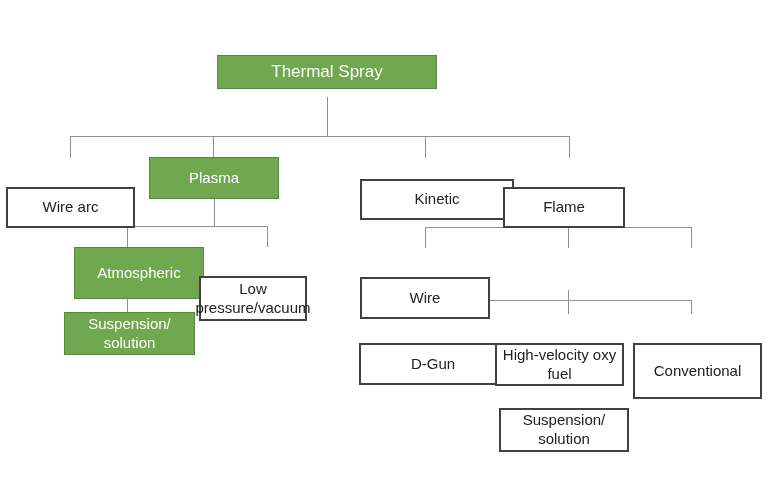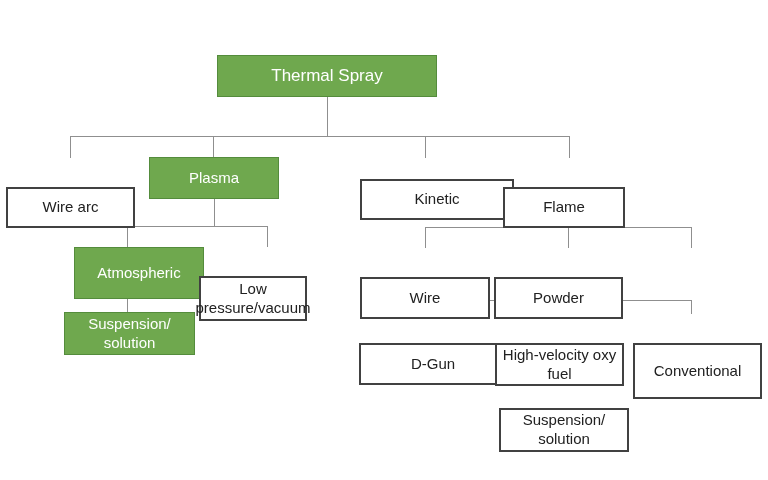--- a/index.html
+++ b/index.html
@@ -68,41 +68,40 @@
   <div class="ln v" style="left:691px;top:227px;height:21px"></div>
 
   <div class="ln v" style="left:568px;top:290px;height:10px"></div>
   <div class="ln h" style="left:425px;top:300px;width:266px"></div>
   <div class="ln v" style="left:425px;top:300px;height:14px"></div>
   <div class="ln v" style="left:568px;top:300px;height:14px"></div>
   <div class="ln v" style="left:691px;top:300px;height:14px"></div>
 
   <div class="ln v" style="left:567px;top:357px;height:22px"></div>
 
-  <div class="node green root" style="left:217px;top:55px;width:220px;height:42px">Thermal Spray</div>
+  <div class="node green root" style="left:217px;top:55px;width:220px;height:34px">Thermal Spray</div>
 
   <div class="node white" style="left:6px;top:158px;width:129px;height:41px">Wire arc</div>
 
   <div class="node green" style="left:149px;top:157px;width:130px;height:42px">Plasma</div>
 
   <div class="node white" style="left:360px;top:150px;width:154px;height:41px">Kinetic</div>
 
   <div class="node white" style="left:503px;top:158px;width:122px;height:41px">Flame</div>
 
   <div class="node green" style="left:74px;top:247px;width:130px;height:52px">Atmospheric</div>
 
   <div class="node white" style="left:199px;top:247px;width:108px;height:45px">Low
 pressure/vacuum</div>
 
   <div class="node green" style="left:64px;top:312px;width:131px;height:43px">Suspension/
 solution</div>
 
   <div class="node white" style="left:360px;top:248px;width:130px;height:42px">Wire</div>
 
-  <div class="node white" style="left:494px;top:248px;width:129px;height:42px">Powder</div>
 
 
   <div class="node white" style="left:359px;top:314px;width:148px;height:42px">D-Gun</div>
 
   <div class="node white" style="left:495px;top:314px;width:129px;height:43px">High-velocity oxy
 fuel</div>
 
   <div class="node white" style="left:633px;top:314px;width:129px;height:56px">Conventional</div>
 
   <div class="node white" style="left:499px;top:379px;width:130px;height:44px">Suspension/

